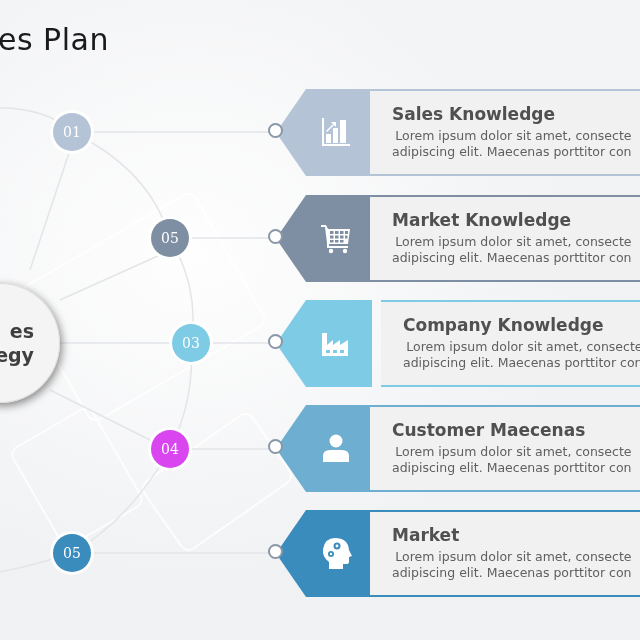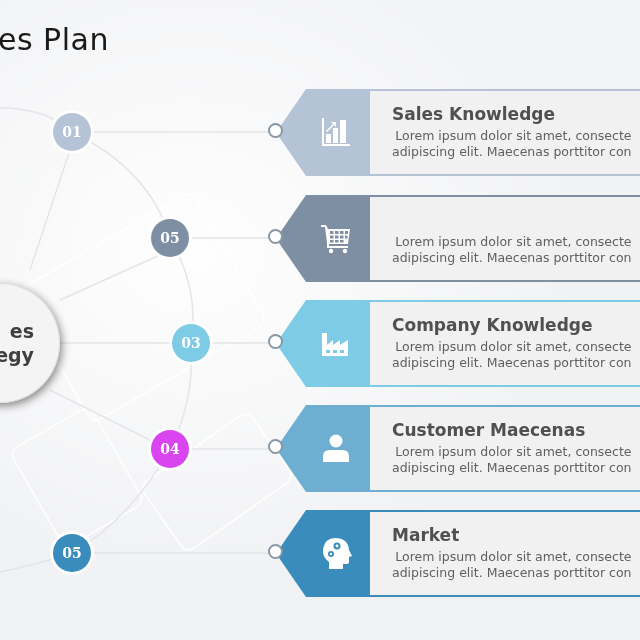--- a/index.html
+++ b/index.html
@@ -26,21 +26,21 @@
       border-radius: 50%; background: #f4f4f4;
       box-shadow: 2px 3px 8px rgba(0,0,0,0.45), inset 0 0 0 1px #ddd;
       display: flex; align-items: center; justify-content: flex-end;
     }
     .hub-text {
       font-weight: bold; font-size: 19px; color: #3f3f3f; text-align: right;
       padding-right: 26px; line-height: 24px;
     }
     .num {
       position: absolute; width: 38px; height: 38px; border-radius: 50%;
-      color: #fff; font-family: "DejaVu Serif", serif; font-weight: bold; font-size: 14px;
+      color: #fff; font-family: "DejaVu Serif", serif; font-weight: normal; font-size: 14px;
       display: flex; align-items: center; justify-content: center;
       box-shadow: 0 0 0 3px rgba(255,255,255,0.9);
     }
     .row { position: absolute; left: 268px; width: 372px; height: 87px; }
     .dot {
       position: absolute; left: 0; top: 34px; width: 15px; height: 15px; border-radius: 50%;
       background: #fff; border: 2px solid #8a97a6; box-sizing: border-box; z-index: 3;
     }
     .tag {
       position: absolute; left: 8px; top: 0; width: 96px; height: 87px;
@@ -145,39 +145,40 @@
       <rect x="12" y="15.5" width="3.5" height="3"></rect>
         <rect x="17" y="15.5" width="3.5" height="3"></rect>
         <rect x="22" y="15.5" width="3.5" height="3"></rect>
         <rect x="27" y="15.5" width="2.5" height="3"></rect>
       <rect x="12" y="20" width="3.5" height="2.5"></rect>
         <rect x="17" y="20" width="3.5" height="2.5"></rect>
         <rect x="22" y="20" width="3.5" height="2.5"></rect>
     </g>
   </svg>
   <div class="card" style="border-color:#7f8fa3;">
+    <div class="card-title">Market Knowledge</div>
     <div class="card-desc">
       <div>Lorem ipsum  dolor sit amet, consecte</div>
       <div>adipiscing  elit.  Maecenas porttitor con</div>
     </div>
   </div>
 </div>
 
 <div class="row" style="top:300px;">
   <div class="dot"></div>
   <div class="tag" style="background:#7ecbe6;"></div>
   <svg class="icon" viewBox="0 0 36 36">
     <path fill="#fff" d="M4 31 L4 8 L9 8 L9 20 L15 15 L15 20 L22 15 L22 20 L30 15 L30 31 Z"></path>
     <g fill="#7ecbe6">
       <rect x="8" y="25" width="4" height="3"></rect>
         <rect x="15" y="25" width="4" height="3"></rect>
         <rect x="22" y="25" width="4" height="3"></rect>
     </g>
   </svg>
-  <div class="card" style="border-color:#7ecbe6;">
+  <div class="card" style="border-color:#7ecbe6;margin-left:11px;">
     <div class="card-title">Company Knowledge</div>
     <div class="card-desc">
       <div>Lorem ipsum  dolor sit amet, consecte</div>
       <div>adipiscing  elit.  Maecenas porttitor con</div>
     </div>
   </div>
 </div>
 
 <div class="row" style="top:405px;">
   <div class="dot"></div>

